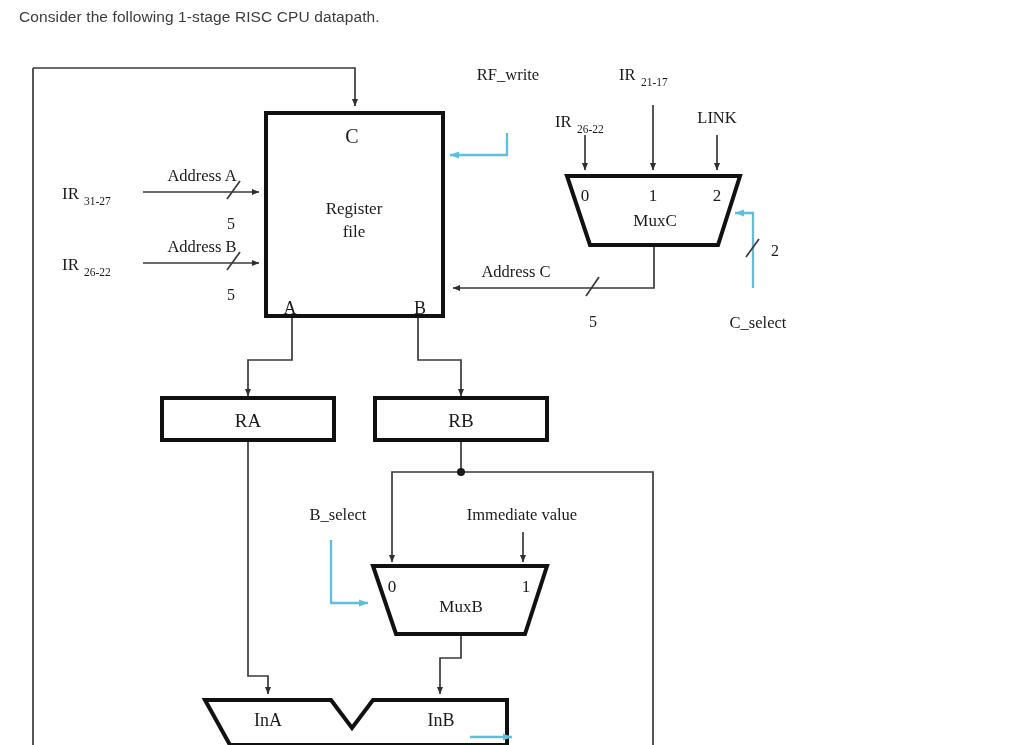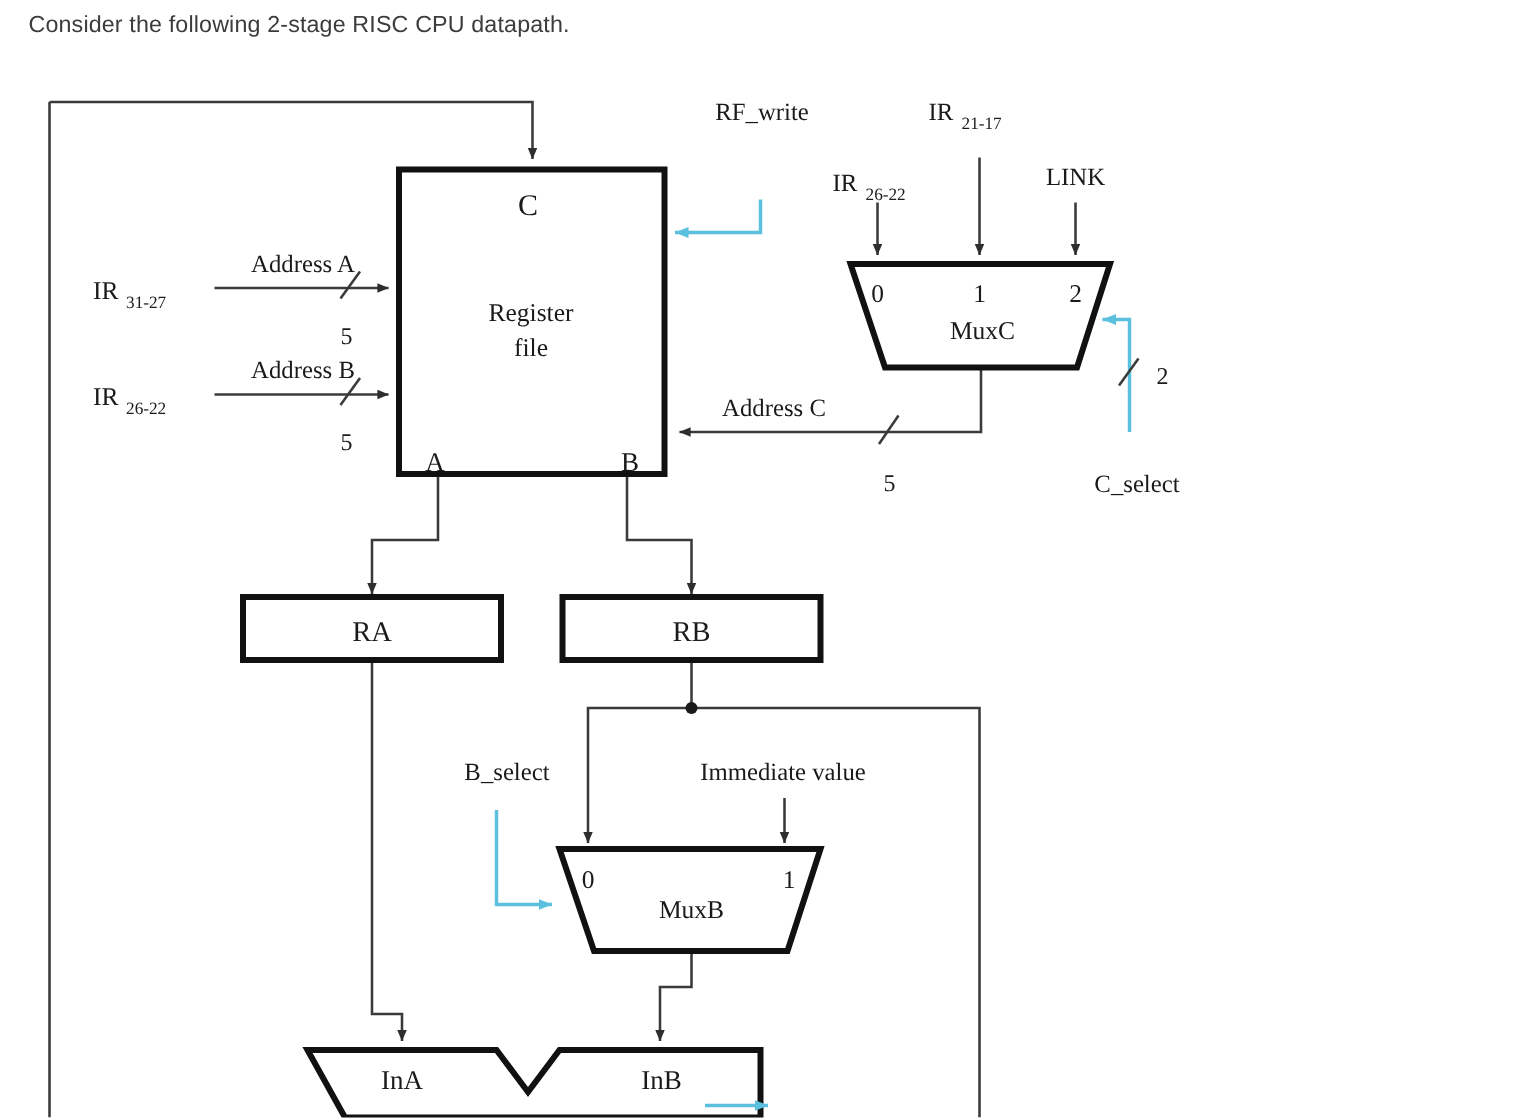--- a/index.html
+++ b/index.html
@@ -42,21 +42,21 @@
   }
   .sub {
     font-size: 11.5px;
   }
 </style>
 </head>
 <body>
 
 <div id="page">
 
-  <div id="prompt-text">Consider the following 2-stage RISC CPU datapath.</div>
+  <div id="prompt-text">Consider the following 1-stage RISC CPU datapath.</div>
 
   <svg id="diagram" viewBox="0 0 1024 745">
 
     <defs>
       <marker id="arrowBlack" markerWidth="9" markerHeight="9" refX="7.4" refY="3.2" orient="auto" markerUnits="userSpaceOnUse">
         <path d="M0,0 L7.6,3.2 L0,6.4 z" fill="#2e2e2e"></path>
       </marker>
       <marker id="arrowCyan" markerWidth="11" markerHeight="10" refX="9" refY="3.6" orient="auto" markerUnits="userSpaceOnUse">
         <path d="M0,0 L9.2,3.6 L0,7.2 z" fill="#5BC0DE"></path>
       </marker>

